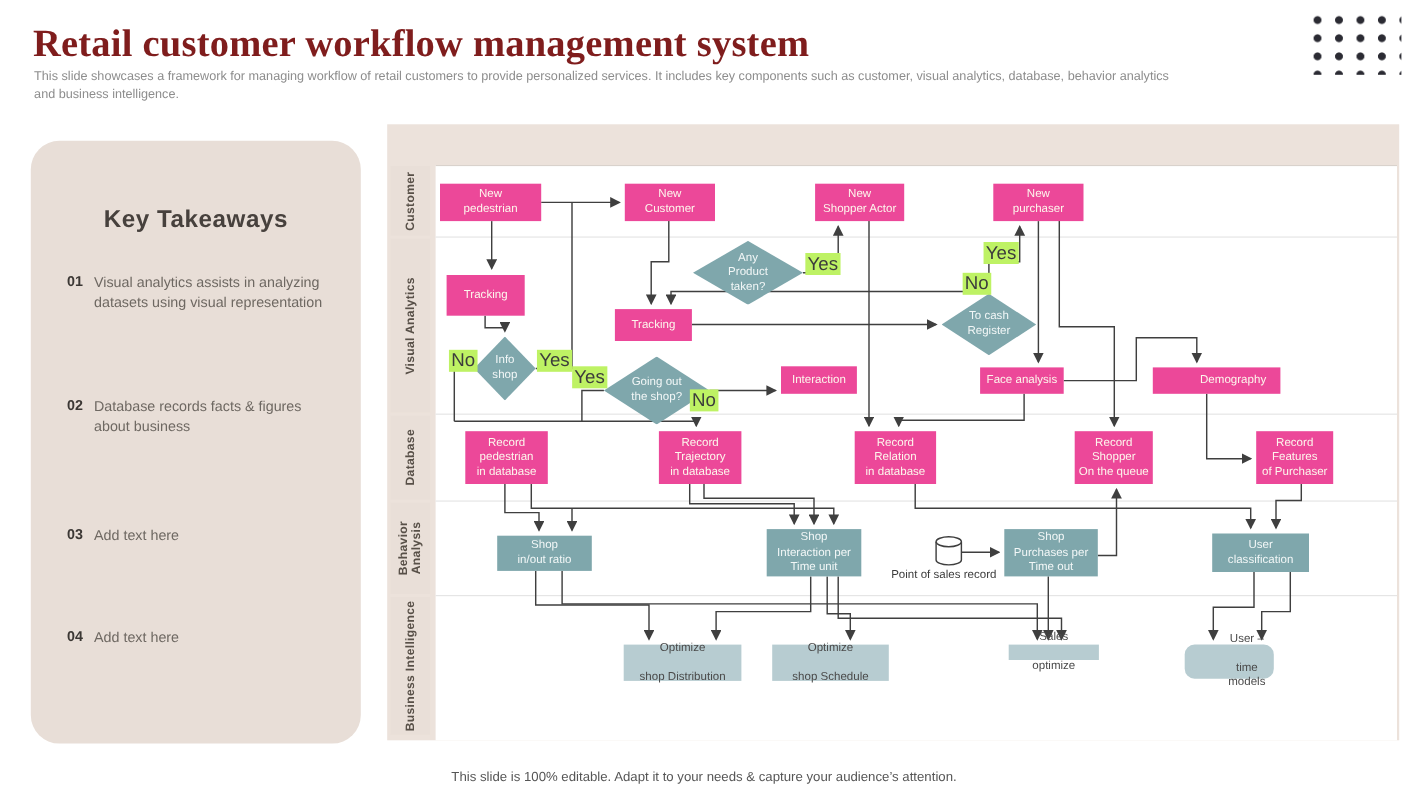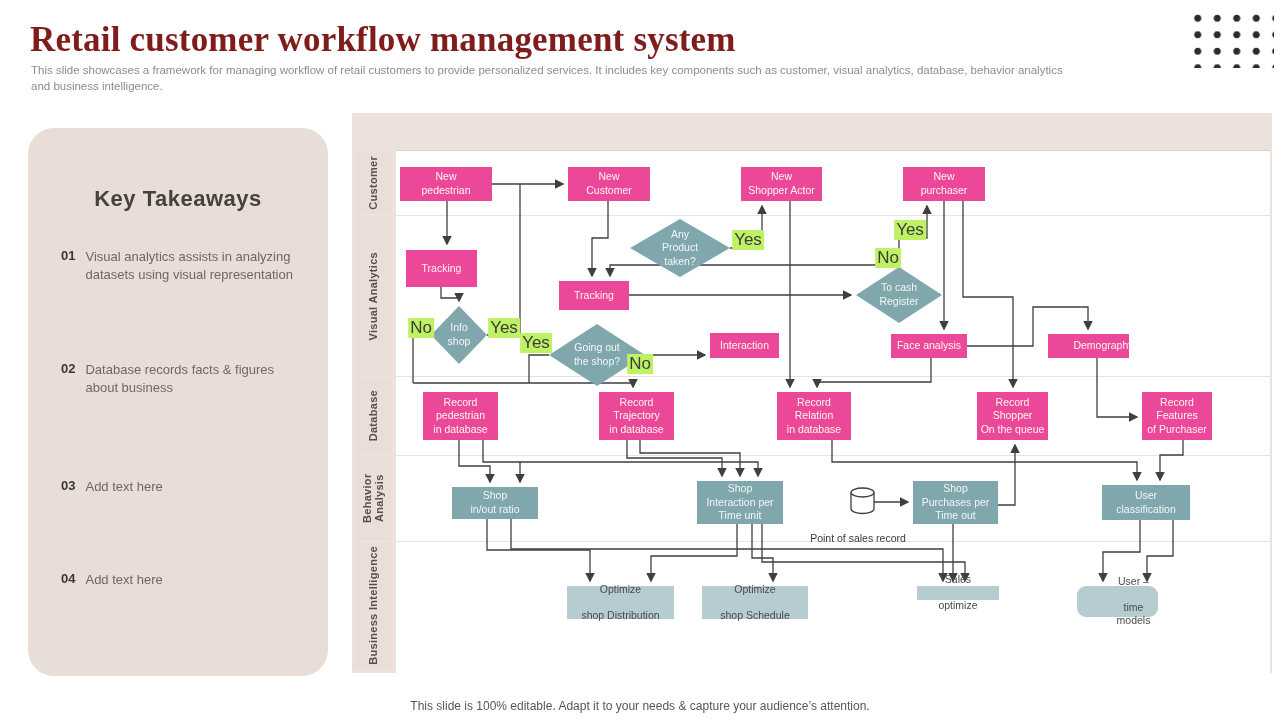--- a/index.html
+++ b/index.html
@@ -32,21 +32,21 @@
 
   .node{position:absolute;display:flex;flex-direction:column;align-items:center;justify-content:center;
     text-align:center;font-size:10.5px;line-height:1.3;box-sizing:border-box;}
   .node.process{background:#ec4899;color:#fdf6ec;}
   .node.decision{background:#7fa7ac;color:#f2f7f7;clip-path:polygon(50% 0,100% 50%,50% 100%,0 50%);}
   .node.teal{background:#7fa7ac;color:#f2f7f7;}
   .node.light{background:#b7ccd1;color:#4a4a4a;gap:12px;}
   .node.rounded{border-radius:9px;padding-left:32px;}
 
   .edge-label{position:absolute;transform:translate(-50%,-50%);font-size:17px;color:#3c3c3c;background:#bef264;padding:0 2px;white-space:nowrap;}
-  .free-label{position:absolute;transform:translate(-50%,-50%);font-size:10.5px;color:#3c3c3c;white-space:nowrap;margin-top:16px;}
+  .free-label{position:absolute;transform:translate(-50%,-50%);font-size:10.5px;color:#3c3c3c;white-space:nowrap;}
 
   .cyl{position:absolute;}
 
   
   .footer{position:absolute;left:0;top:699px;width:1280px;text-align:center;font-size:12px;color:#565656;}
 </style>
 </head>
 <body>
 
 <div class="slide-title">Retail customer workflow management system</div>
@@ -175,21 +175,21 @@
       </div>
       <div class="node process" style="left: 207px; top: 168px; width: 70px; height: 29px;">
         <span>Tracking</span>
       </div>
       <div class="node process" style="left: 358px; top: 220px; width: 69px; height: 25px;">
         <span>Interaction</span>
       </div>
       <div class="node process" style="left: 539px; top: 221px; width: 76px; height: 24px;">
         <span>Face analysis</span>
       </div>
-      <div class="node process" style="left: 696px; top: 221px; width: 81px; height: 24px; padding-left: 30px;">
+      <div class="node process" style="left: 696px; top: 221px; width: 116px; height: 24px; padding-left: 30px;">
         <span>Demography</span>
       </div>
       <div class="node process" style="left: 71px; top: 279px; width: 75px; height: 48px;">
         <span>Record</span>
         <span>pedestrian</span>
         <span>in database</span>
       </div>
       <div class="node process" style="left: 247px; top: 279px; width: 75px; height: 48px;">
         <span>Record</span>
         <span>Trajectory</span>

